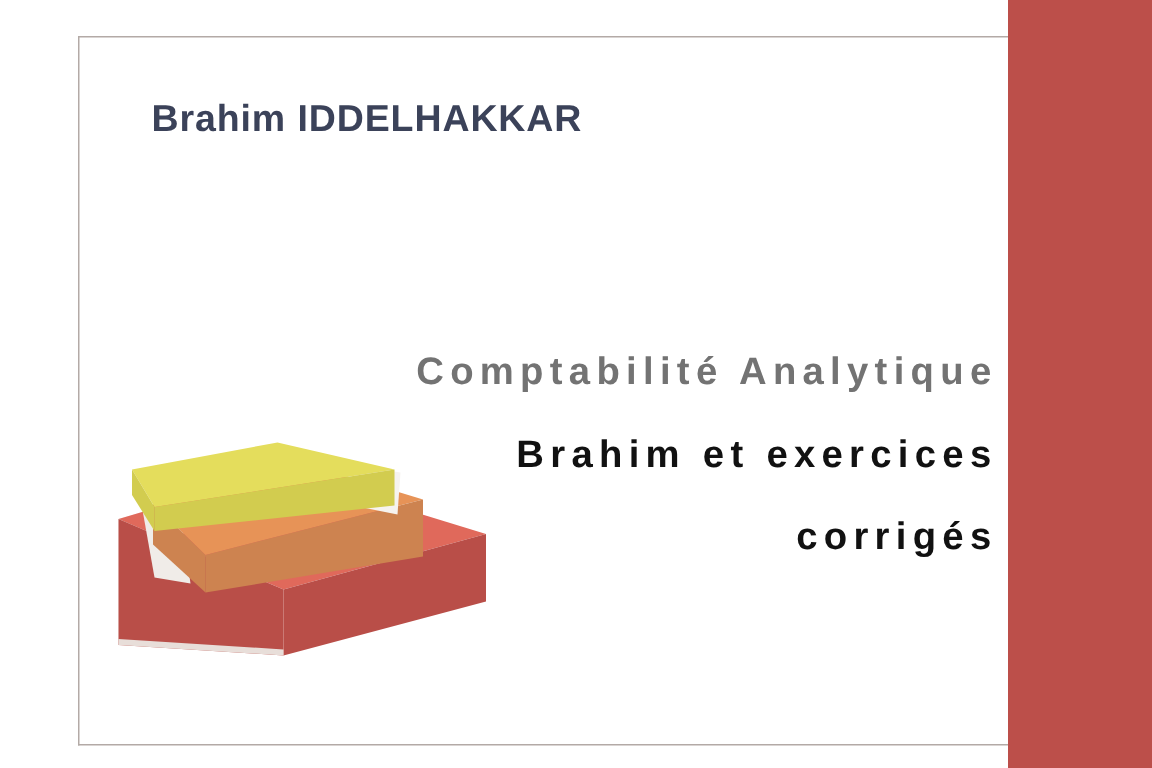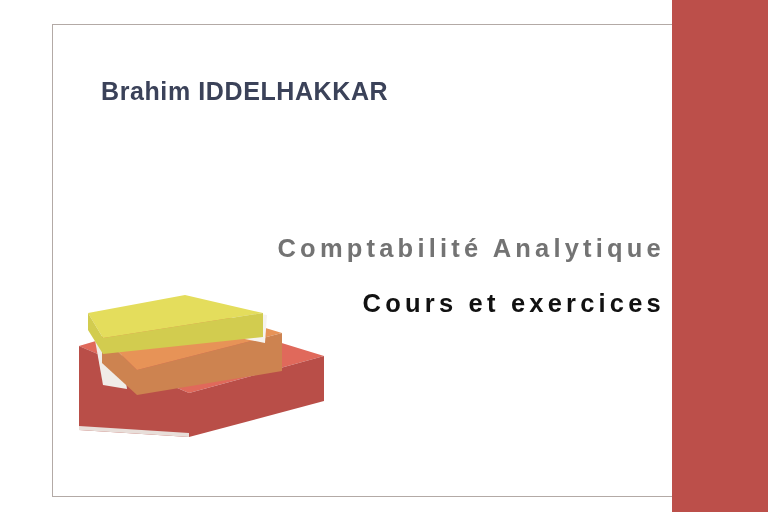--- a/index.html
+++ b/index.html
@@ -52,21 +52,20 @@
   
   .author {
     position: absolute;
     left: 48px;
     top: 40px;
     font-size: 25px;
     font-weight: bold;
     color: #3b4259;
     letter-spacing: 0.6px;
     white-space: nowrap;
-    margin-top: 12px;
   }
 
   
   .title-block {
     position: absolute;
     right: 7px;
     top: 196px;
     width: 560px;
     text-align: right;
   }
@@ -99,21 +98,22 @@
 <div id="cover">
 
   <div class="accent-band" style="background: rgb(188, 79, 74);"></div>
 
   <div class="card" style="background: rgb(255, 255, 255); border-top-color: rgb(179, 170, 166); border-left-color: rgb(179, 170, 166); border-bottom-color: rgb(179, 170, 166);">
 
     <div class="author" style="color: rgb(59, 66, 89);">Brahim IDDELHAKKAR</div>
 
     <div class="title-block">
       <div class="title-line" style="color: #737373;">Comptabilité Analytique</div>
-      <div class="title-line" style="color: rgb(17, 17, 17);">Cours et exercices</div>
+      <div class="title-line" style="color: rgb(17, 17, 17);">Brahim et exercices</div>
+      <div class="title-line" style="color: rgb(17, 17, 17);">corrigés</div>
     </div>
 
     <div class="books">
       <svg viewBox="0 0 290 165" xmlns="http://www.w3.org/2000/svg">
 
         <polygon points="12,53 63,38 63,122 12,137" fill="#f2efef"></polygon>
 
         <polygon points="12,53 120,21 257,63 122,100" fill="#e0695b"></polygon>
 
         <polygon points="122,100 257,63 257,108 122,144" fill="#b94e48"></polygon>

